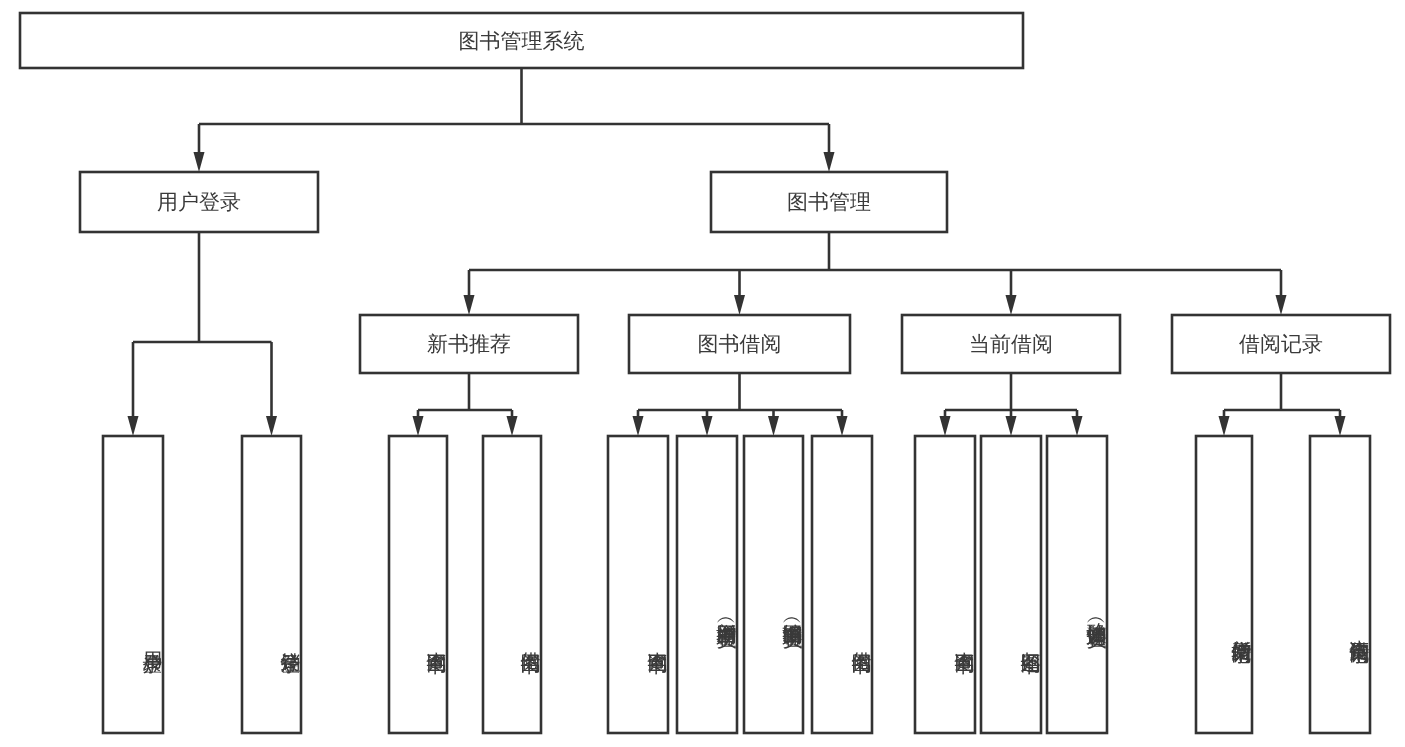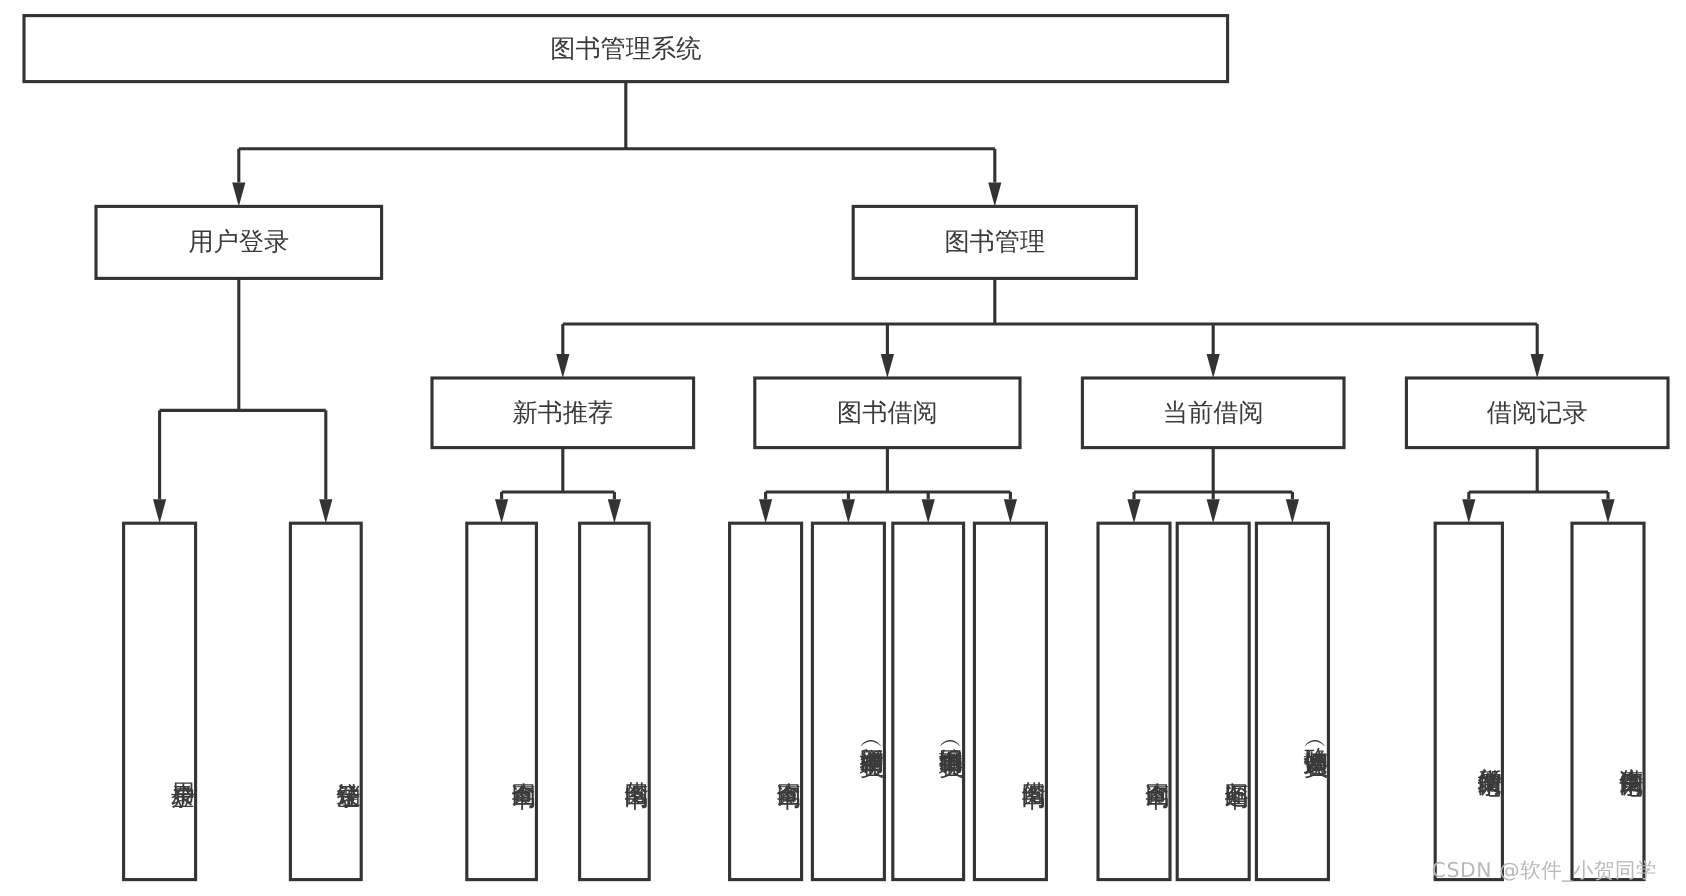--- a/index.html
+++ b/index.html
@@ -227,14 +227,13 @@
       <div class="vlabel" style="left: 1047px; top: 436px; width: 60px; height: 297px; padding-top: 54px; box-sizing: border-box;">
         <span>确认归还（管理员）</span>
       </div>
       <div class="vlabel" style="left: 1196px; top: 436px; width: 56px; height: 297px; padding-top: 85.5px; box-sizing: border-box;">
         <span>新增借阅记录</span>
       </div>
       <div class="vlabel" style="left: 1310px; top: 436px; width: 60px; height: 297px; padding-top: 85.5px; box-sizing: border-box;">
         <span>查询借阅记录</span>
       </div>
     </div>
-  <div class="watermark" style="left: 1193px; top: 714px;">CSDN @软件_小贺同学</div>
 </div>
 
 </body></html>

